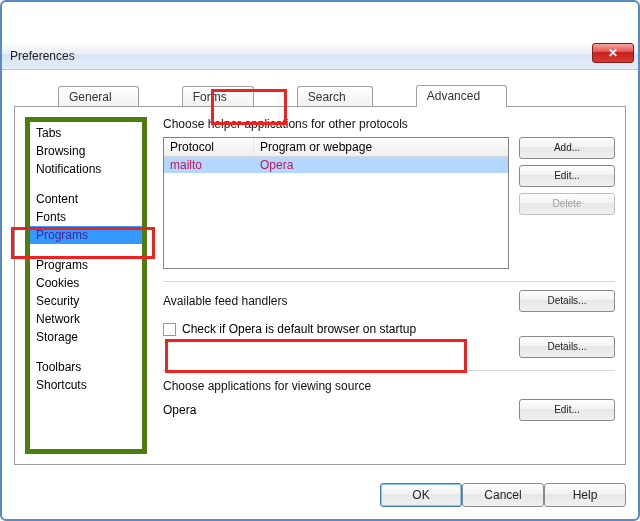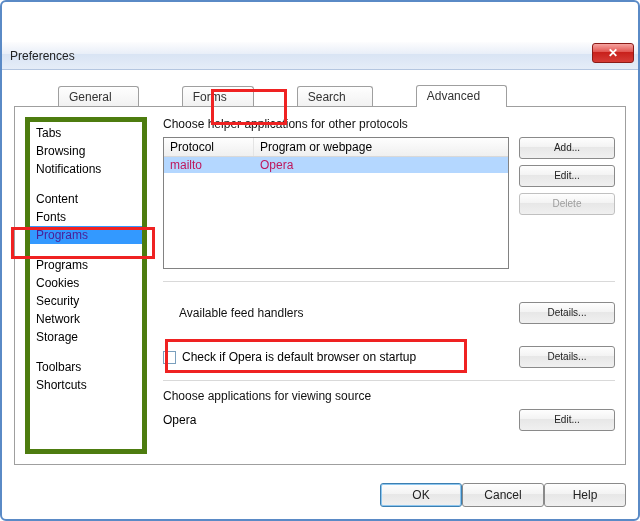--- a/index.html
+++ b/index.html
@@ -244,25 +244,25 @@
           <div class="btncol">
             <div class="winbtn">Add...</div>
             <div class="winbtn">Edit...</div>
             <div class="winbtn disabled">Delete</div>
           </div>
         </div>
 
         <hr class="sep">
 
         <div class="row-flex" style="align-items:center;">
-          <div class="section-label" style="margin:16px;">Available feed handlers</div>
+          <div class="section-label" style="margin:0;">Available feed handlers</div>
           <div class="winbtn right-btn">Details...</div>
         </div>
 
-        <div class="row-flex" style="align-items:center; margin-top:10px;">
+        <div class="row-flex" style="margin-top:10px;flex-direction:column;">
           <div class="check-row" style="margin-top:0;">
             <div class="checkbox"></div>
             <span>Check if Opera is default browser on startup</span>
           </div>
           <div class="winbtn right-btn">Details...</div>
         </div>
 
         <hr class="sep">
 
         <div class="section-label">Choose applications for viewing source</div>

